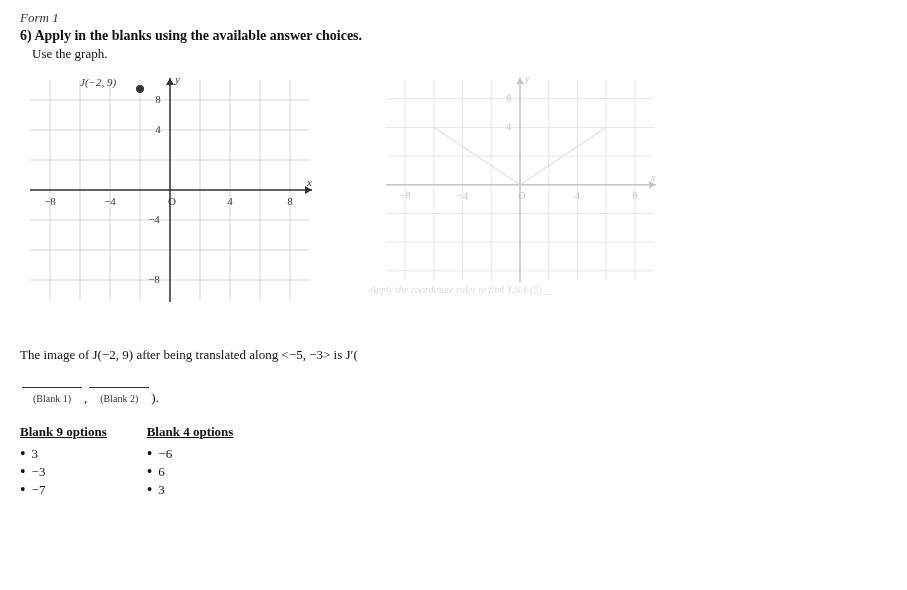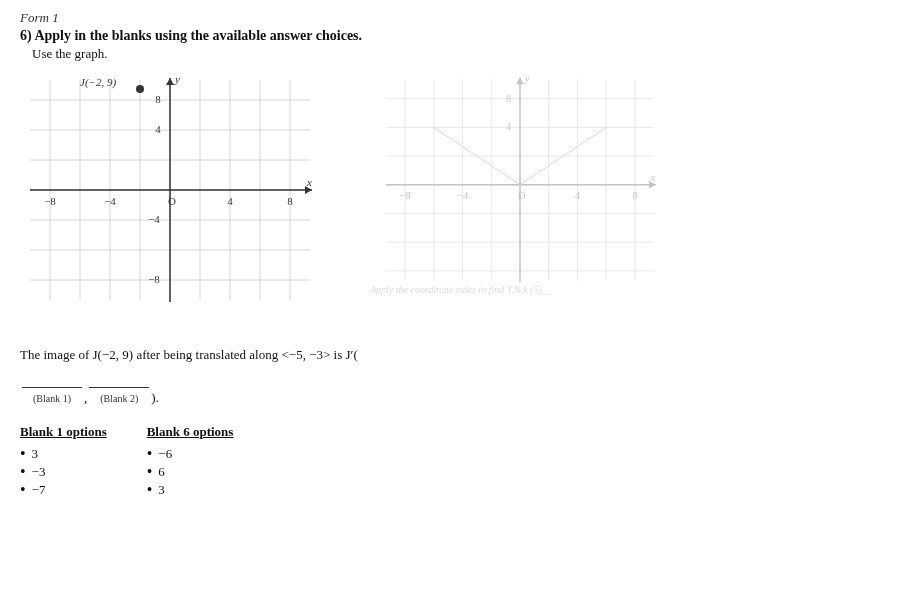--- a/index.html
+++ b/index.html
@@ -215,37 +215,37 @@
           <text x="60" y="16" font-size="11" fill="#333" font-family="Times New Roman" font-style="italic">J(−2, 9)</text>
         </svg>
       </div>
 
       <div class="question-sentence">
         <span>The image of </span><span>J(−2, 9)</span><span> after being translated along </span><span>&lt;−5, −3&gt;</span><span> is J′(</span><span class="blank-wrapper"><span class="blank-line">&nbsp;</span><br><span class="blank-label">(Blank 1)</span></span><span>,</span><span class="blank-wrapper"><span class="blank-line">&nbsp;</span><br><span class="blank-label">(Blank 2)</span></span><span>).</span>
       </div>
 
       <div class="options-section">
         <div class="options-column">
-          <div class="options-title">Blank 1 options</div>
+          <div class="options-title">Blank 9 options</div>
           <div class="option-item">
             <span class="bullet">•</span>
             <span>3</span>
           </div>
           <div class="option-item">
             <span class="bullet">•</span>
             <span>−3</span>
           </div>
           <div class="option-item">
             <span class="bullet">•</span>
             <span>−7</span>
           </div>
         </div>
 
         <div class="options-column">
-          <div class="options-title">Blank 6 options</div>
+          <div class="options-title">Blank 4 options</div>
           <div class="option-item">
             <span class="bullet">•</span>
             <span>−6</span>
           </div>
           <div class="option-item">
             <span class="bullet">•</span>
             <span>6</span>
           </div>
           <div class="option-item">
             <span class="bullet">•</span>

